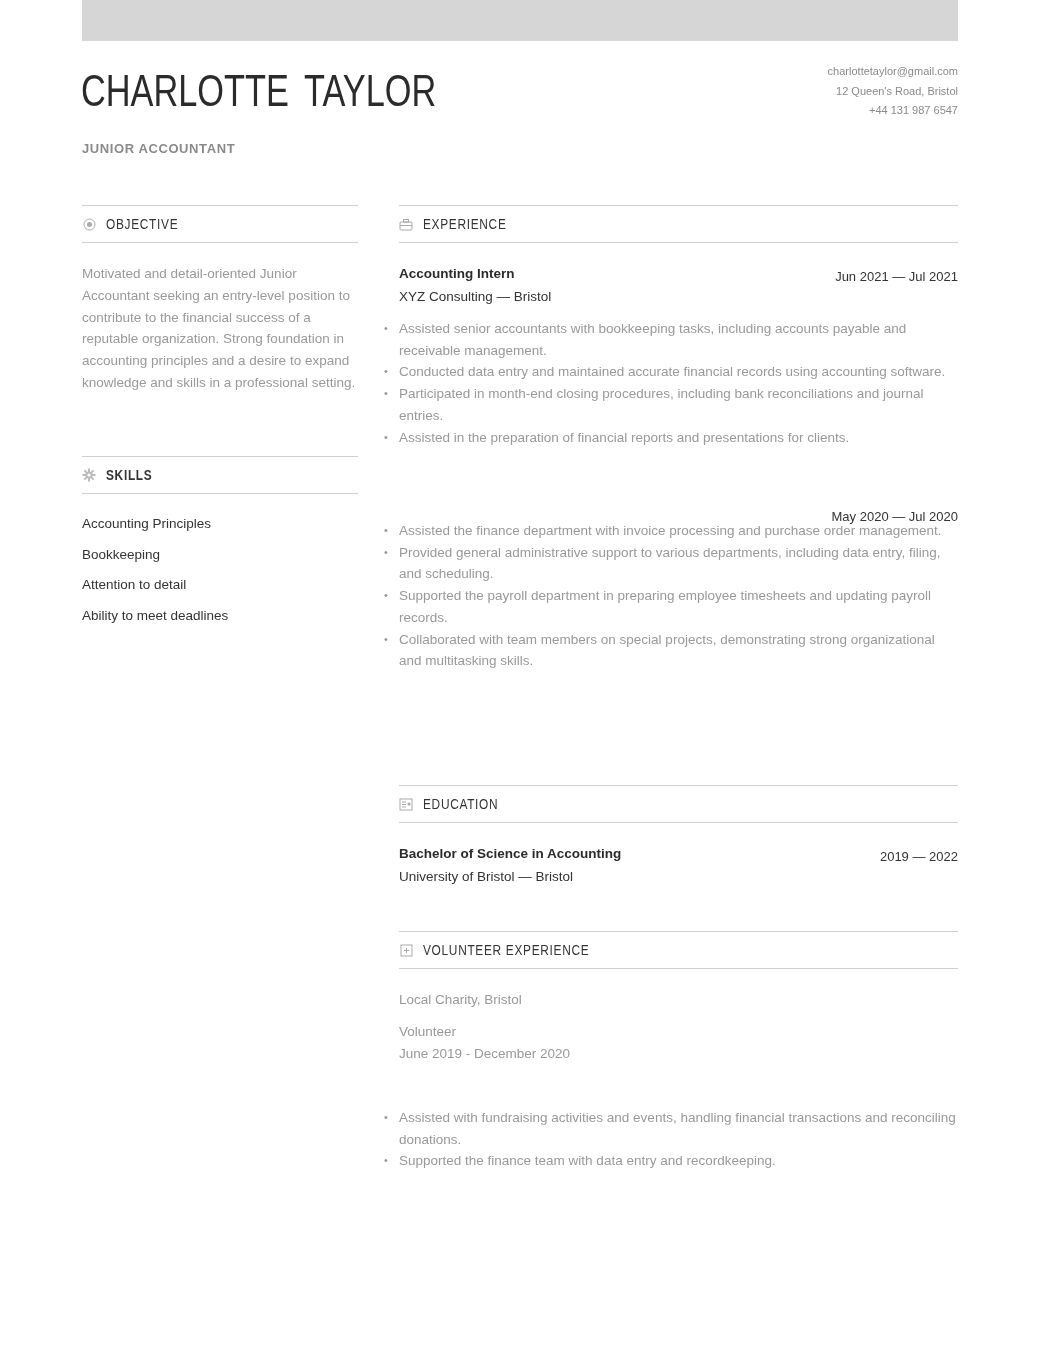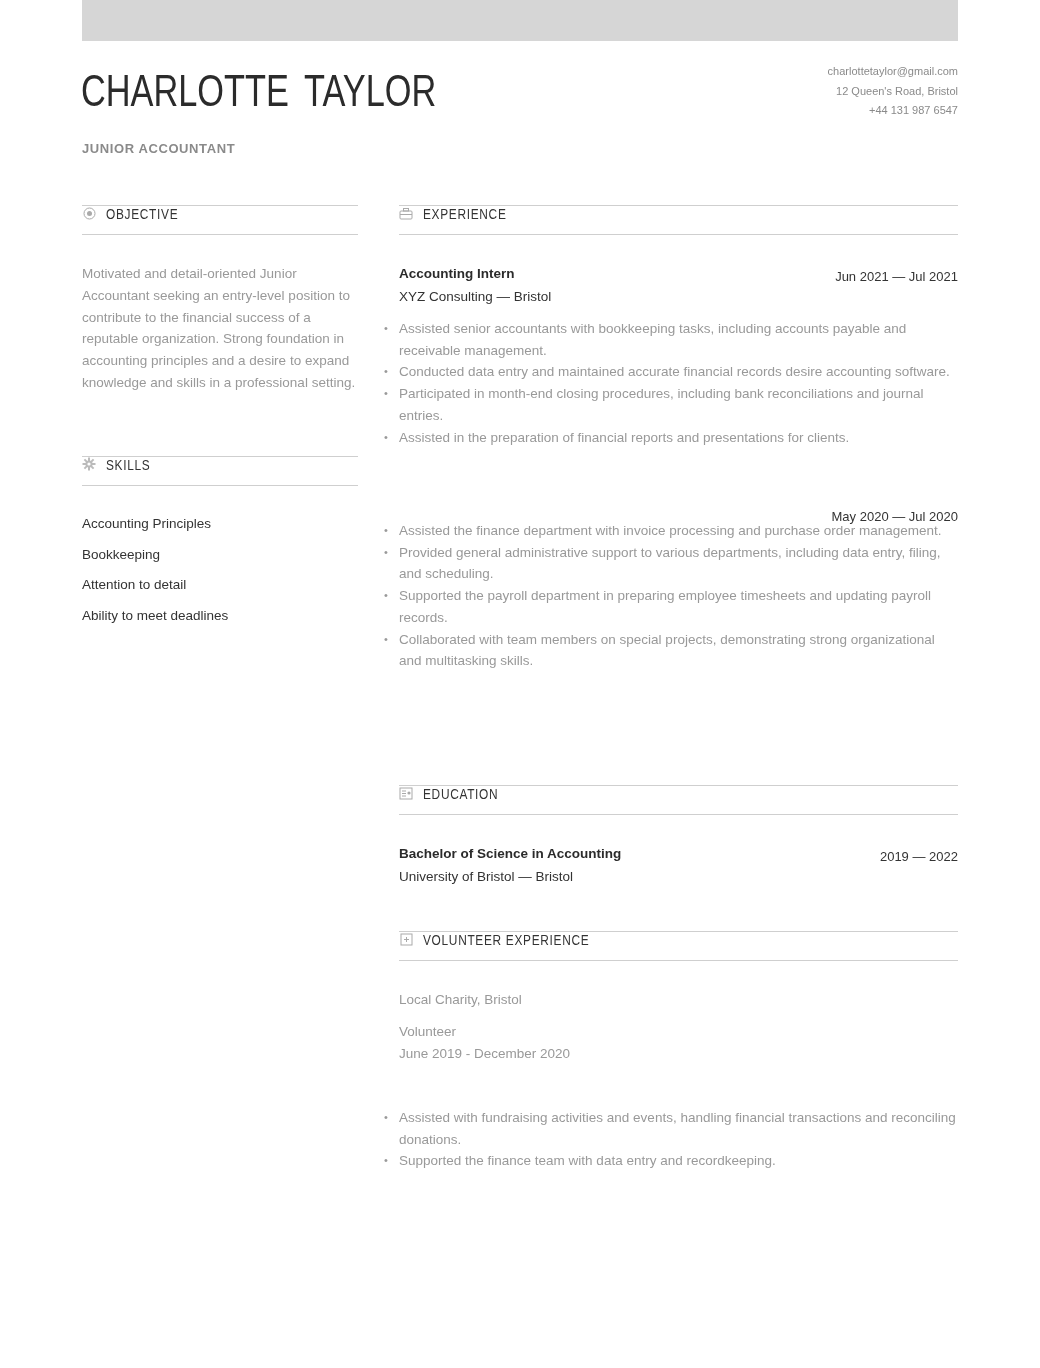--- a/index.html
+++ b/index.html
@@ -3,21 +3,21 @@
 <meta charset="utf-8">
 <style>
   * { box-sizing: border-box; margin: 0; padding: 0; }
   html, body { width: 1040px; height: 1368px; background: #ffffff; }
   body { font-family: "Liberation Sans", sans-serif; color: #333; position: relative; overflow: hidden; }
   .topbar { position: absolute; left: 82px; top: 0; width: 876px; height: 41px; background: #d6d6d6; }
   .name { position: absolute; left: 81px; top: 66px; font-family: "Liberation Sans Narrow", "Liberation Sans", sans-serif; font-size: 44px; letter-spacing: 0px; color: #2b2b2b; font-weight: 400; transform: scaleX(0.78); transform-origin: left top; white-space: nowrap; word-spacing: 8px; }
   .jobtitle { position: absolute; left: 82px; top: 141px; font-size: 13px; font-weight: 700; color: #8a8a8a; letter-spacing: 0.6px; }
   .contact { position: absolute; right: 82px; top: 62px; text-align: right; font-size: 11px; color: #8a8a8a; line-height: 19.5px; }
 
-  .section-head { position: absolute; border-top: 1.5px solid #cfcfcf; border-bottom: 1.5px solid #cfcfcf; height: 30px; display: flex; }
+  .section-head { position: absolute; border-top: 1.5px solid #cfcfcf; border-bottom: 1.5px solid #cfcfcf; height: 38px; display: flex; align-items: center; }
   .section-head .label { font-size: 14px; color: #333; letter-spacing: 0.8px; transform: scaleX(0.85); transform-origin: left center; white-space: nowrap; margin-left: 10px; }
   .section-head .icon { width: 14px; height: 14px; display: inline-flex; align-items: center; justify-content: center; color: #aaa; }
 
   .objective-text { position: absolute; left: 82px; top: 263px; width: 280px; font-size: 13.5px; line-height: 21.8px; color: #999; }
   .skills { position: absolute; left: 82px; top: 514px; list-style: none; }
   .skills li { font-size: 13.5px; color: #333; height: 30.5px; line-height: 20px; }
 
   .job { position: absolute; left: 399px; width: 559px; }
   .job .title { font-size: 13.5px; font-weight: 700; color: #2b2b2b; }
   .job .date { position: absolute; right: 0; top: 3px; font-size: 13px; color: #333; }
@@ -46,21 +46,21 @@
   <span class="icon">
     <svg width="13" height="13" viewBox="0 0 13 13">
         <circle cx="6.5" cy="6.5" r="5.5" fill="none" stroke="#aaa" stroke-width="1"></circle>
         <circle cx="6.5" cy="6.5" r="2.5" fill="#aaa"></circle>
       </svg>
   </span>
   <span class="label">OBJECTIVE</span>
 </div>
 <p class="objective-text">Motivated and detail-oriented Junior Accountant seeking an entry-level position to contribute to the financial success of a reputable organization. Strong foundation in accounting principles and a desire to expand knowledge and skills in a professional setting.</p>
 
-<div class="section-head" style="left:82px; top:456px; width:276px;">
+<div class="section-head" style="left:82px; top:456px; width:276px;font-weight:bold;">
   <span class="icon">
     <svg width="14" height="14" viewBox="0 0 14 14">
         <g fill="#bbb">
           <circle cx="7" cy="7" r="3.6"></circle>
           <rect x="6" y="0.5" width="2" height="13"></rect>
           <rect x="0.5" y="6" width="13" height="2"></rect>
           <rect x="6" y="0.5" width="2" height="13" transform="rotate(45 7 7)"></rect>
           <rect x="6" y="0.5" width="2" height="13" transform="rotate(-45 7 7)"></rect>
         </g>
         <circle cx="7" cy="7" r="1.6" fill="#fff"></circle>
@@ -85,21 +85,21 @@
   </span>
   <span class="label">EXPERIENCE</span>
 </div>
 
 <div class="job" style="top:266px;">
   <div class="title">Accounting Intern</div>
   <div class="date">Jun 2021 — Jul 2021</div>
   <div class="company">XYZ Consulting — Bristol</div>
   <ul class="bullets">
     <li>Assisted senior accountants with bookkeeping tasks, including accounts payable and receivable management.</li>
-    <li>Conducted data entry and maintained accurate financial records desire accounting software.</li>
+    <li>Conducted data entry and maintained accurate financial records using accounting software.</li>
     <li>Participated in month-end closing procedures, including bank reconciliations and journal entries.</li>
     <li>Assisted in the preparation of financial reports and presentations for clients.</li>
   </ul>
 </div>
 
 <div class="job" style="top:506px;">
   <div class="date">May 2020 — Jul 2020</div>
   <ul class="bullets">
     <li>Assisted the finance department with invoice processing and purchase order management.</li>
     <li>Provided general administrative support to various departments, including data entry, filing, and scheduling.</li>

